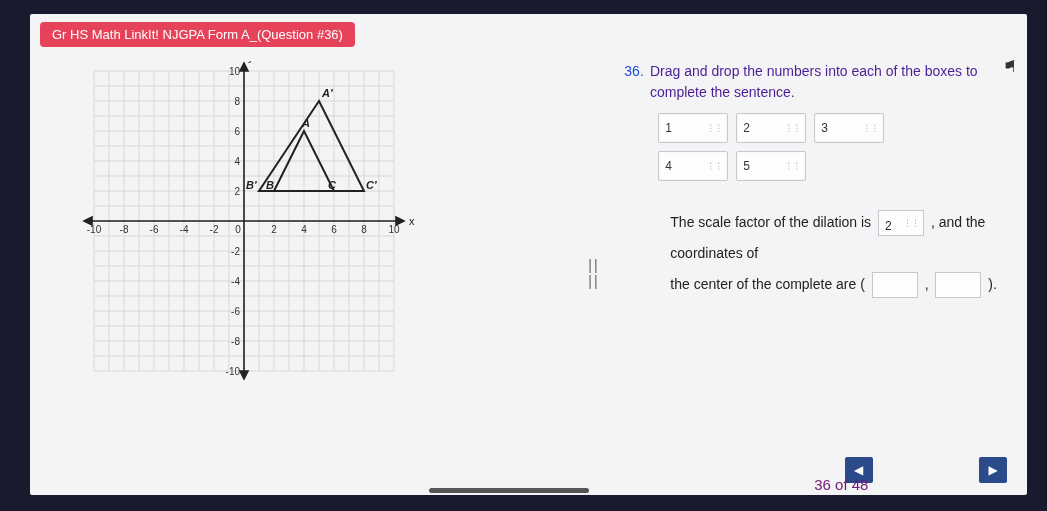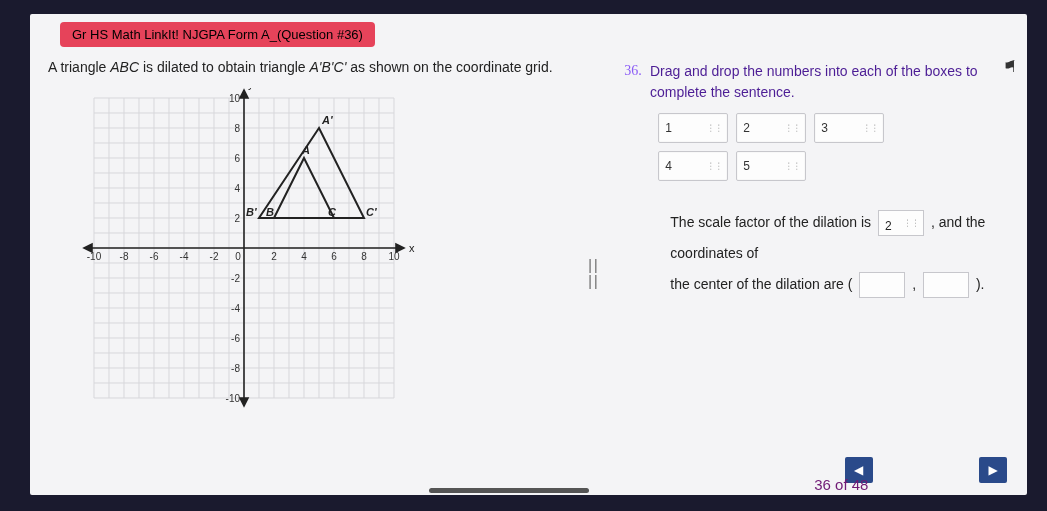--- a/index.html
+++ b/index.html
@@ -21,26 +21,25 @@
     display: flex;
     flex-direction: column;
   }
   .header-bar {
     display: flex;
     align-items: flex-start;
     padding: 8px 10px 4px 10px;
   }
   .pill {
     background: #e6435a;
-    color: #000000;
+    color: #ffffff;
     padding: 5px 12px;
     border-radius: 4px;
     font-size: 13px;
     font-weight: 500;
-    margin-left: 20px;
   }
   .content {
     flex: 1;
     display: flex;
     position: relative;
   }
   .left-pane {
     flex: 0 0 56%;
     padding: 6px 14px 0 18px;
     position: relative;
@@ -74,23 +73,22 @@
     align-items: center;
     justify-content: center;
     color: #666;
     font-size: 14px;
     letter-spacing: 2px;
   }
   .rrow { display: flex; align-items: flex-start; }
   .qnum {
     width: 34px;
     font-size: 14px;
-    color: #8b5cf6;
+    color: #1d4ed8;
     padding-top: 2px;
-    font-family: Liberation Serif, serif;
   }
   .instr {
     font-size: 14px;
     line-height: 1.5;
     color: #4c1d95;
   }
   .tiles {
     margin-top: 10px;
     margin-left: 34px;
     display: flex;
@@ -175,23 +173,20 @@
 
 <div class="app">
 
   <div class="header-bar">
     <div class="pill">Gr HS Math LinkIt! NJGPA Form A_(Question #36)</div>
   </div>
 
   <div class="content">
 
     <div class="left-pane">
-      <p class="qtext">
-        <span>A triangle </span><i>ABC</i><span> is dilated to obtain triangle </span><i>A'B'C'</i><span> as shown on the coordinate grid.</span>
-      </p>
 
       <div class="grid-wrap">
         <svg width="380" height="320" viewBox="0 0 380 320">
           <g transform="translate(190,160)">
 
             <g stroke="#d7d7db" stroke-width="1">
 
               <line x1="-150" y1="-150" x2="-150" y2="150"></line>
                 <line x1="-135" y1="-150" x2="-135" y2="150"></line>
               <line x1="-120" y1="-150" x2="-120" y2="150"></line>
@@ -329,21 +324,21 @@
         <div class="tile">
             <span>5</span>
             <span class="grip">⋮⋮</span>
           </div>
       </div>
 
       <div class="sentence">
         <span>The scale factor of the dilation is </span>
         <span class="dropbox"><span>2</span><span class="grip">⋮⋮</span></span>
         <span> , and the coordinates of</span><br>
-        <span>the center of the dilation are ( </span>
+        <span>the center of the complete are ( </span>
         <span class="dropbox"><span></span></span>
         <span> , </span>
         <span class="dropbox"><span></span></span>
         <span> ).</span>
       </div>
 
       <div class="navbtn left">
         <span>◀</span>
       </div>
       <div class="footer-center">36 of 48</div>

